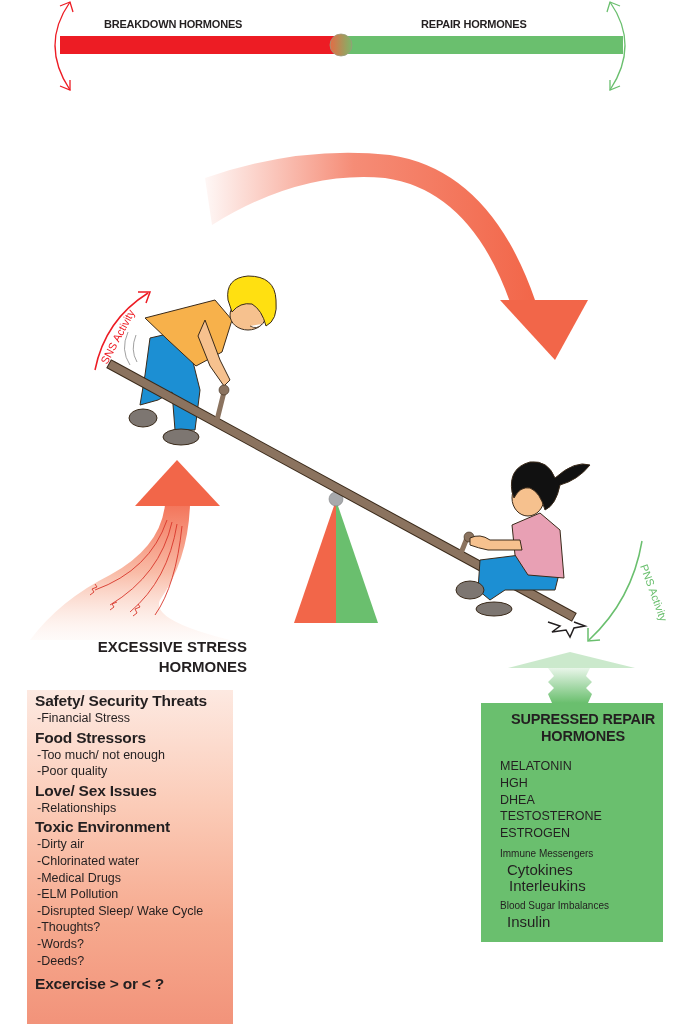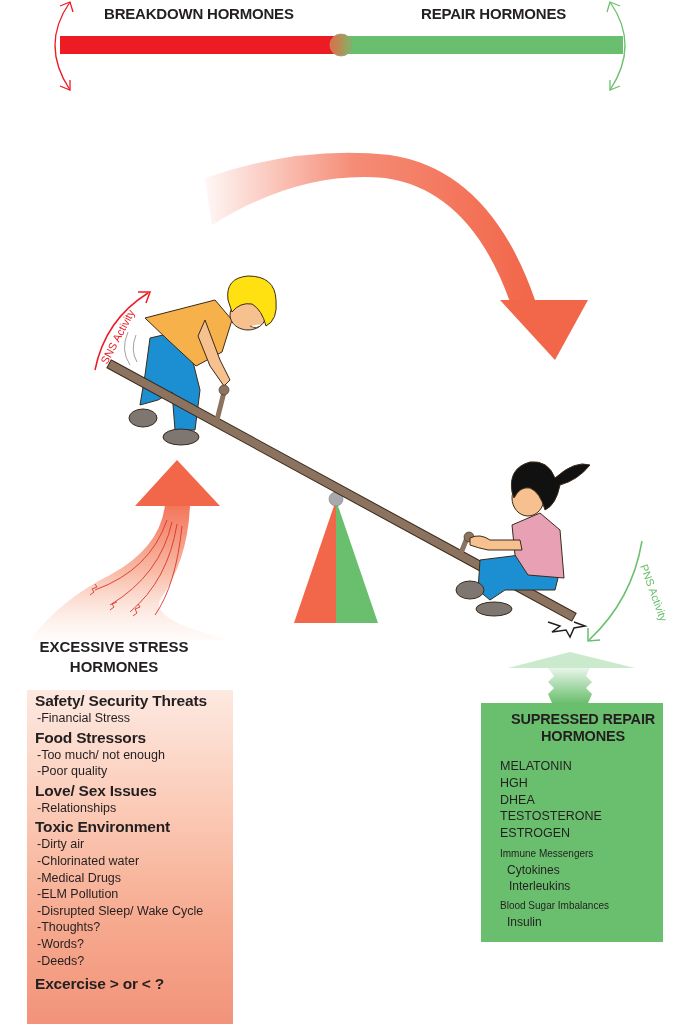--- a/index.html
+++ b/index.html
@@ -1,41 +1,41 @@
 <!DOCTYPE html>
 <html><head>
 <meta charset="utf-8">
 <style>
   html, body { margin:0; padding:0; background:#ffffff; }
   body { width:674px; height:1024px; position:relative; overflow:hidden;
          font-family:"Liberation Sans", "DejaVu Sans", sans-serif; color:#231f20; }
   svg.art { position:absolute; left:0; top:0; width:674px; height:1024px; }
 
-  .bar-label { position:absolute; top:5px; font-weight:bold; font-size:15px;
+  .bar-label { position:absolute; top:18px; font-weight:bold; font-size:11px;
                color:#231f20; letter-spacing:-0.2px; white-space:nowrap; }
   #lbl-breakdown { left:104px; }
   #lbl-repair { left:421px; }
 
   
   #stress-box { position:absolute; left:27px; top:690px; width:206px; height:334px;
     background:linear-gradient(to bottom, #fde9e1 0%, #fbcbb7 35%, #f6a98e 70%, #f2937a 100%); }
-  #stress-title { position:absolute; left:11px; top:637px; width:206px; text-align:center;
+  #stress-title { position:absolute; left:41px; top:637px; width:206px; text-align:right;
     font-weight:bold; font-size:15px; line-height:20px; color:#231f20; }
   .s-list { position:absolute; left:35px; top:690px; width:200px; }
   .s-cat { font-weight:bold; font-size:15.5px; line-height:19px; color:#231f20; margin-top:1px; white-space:nowrap; letter-spacing:-0.2px; }
   .s-item { font-size:12.5px; line-height:16.6px; color:#231f20; padding-left:2px; white-space:nowrap; }
 
   
   #repair-box { position:absolute; left:481px; top:703px; width:182px; height:239px; background:#6abf6e; }
   #repair-title { position:absolute; left:481px; top:711px; width:204px; text-align:center;
     font-weight:bold; font-size:14.5px; line-height:17px; color:#231f20; letter-spacing:-0.2px; }
   .r-list { position:absolute; left:500px; top:758px; }
   .r-item { font-size:12.5px; line-height:16.8px; color:#231f20; white-space:nowrap; }
   .r-group { font-size:10px; line-height:17px; color:#231f20; margin-top:3px; white-space:nowrap; }
-  .r-sub { font-size:12px; line-height:16px; color:#231f20; padding-left:7px; white-space:nowrap; }
+  .r-sub { font-size:15px; line-height:16px; color:#231f20; padding-left:7px; white-space:nowrap; }
 </style>
 </head>
 <body>
 
 <svg class="art" viewBox="0 0 674 1024">
   <defs>
     <linearGradient id="arcGrad" x1="0" y1="0" x2="1" y2="0">
       <stop offset="0" stop-color="#f26649" stop-opacity="0.05"></stop>
       <stop offset="0.45" stop-color="#f26649" stop-opacity="0.75"></stop>
       <stop offset="1" stop-color="#f26649" stop-opacity="1"></stop>

